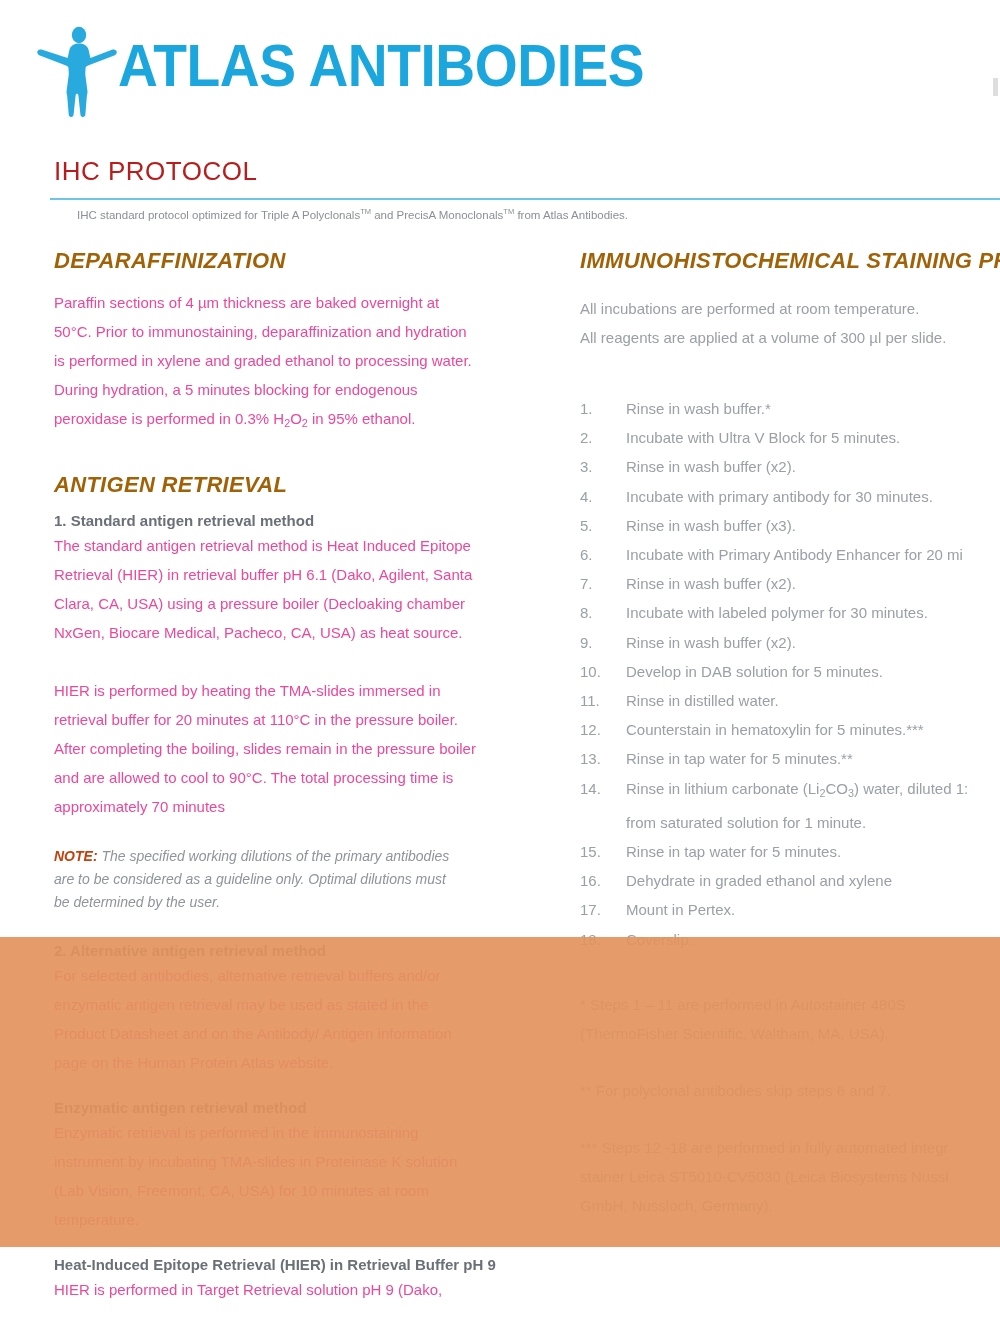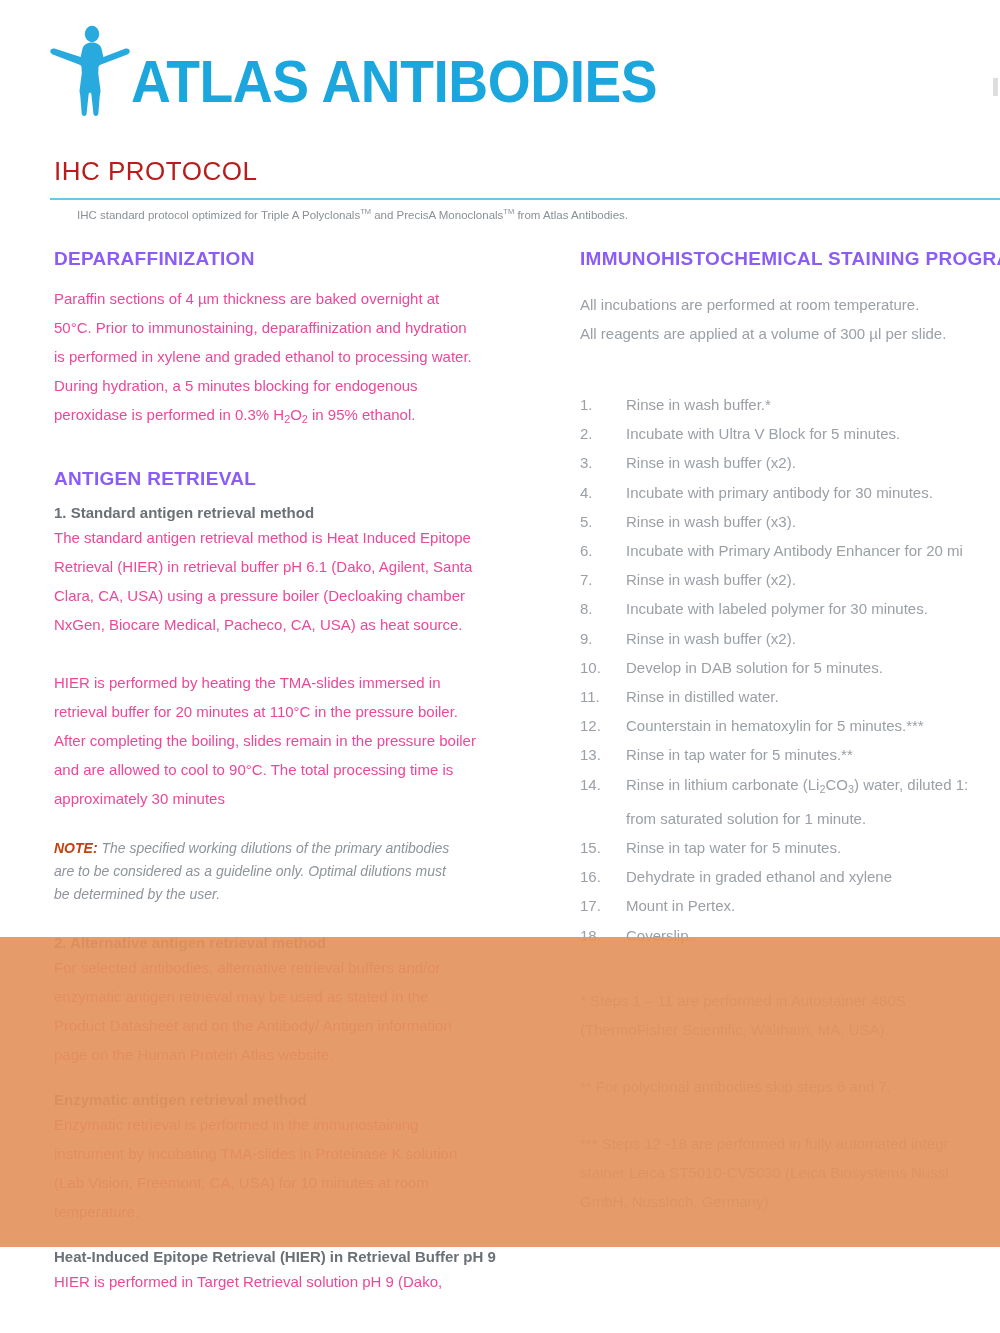--- a/index.html
+++ b/index.html
@@ -25,24 +25,24 @@
 
   
   .header {
     position: absolute;
     left: 0; top: 0;
     width: 1000px;
     height: 148px;
   }
   .logo-wrap {
     position: absolute;
-    left: 49px;
+    left: 36px;
     top: 26px;
     display: flex;
-    align-items: flex-end;
+    align-items: center;
     height: 90px;
   }
   .logo-mark {
     width: 86px;
     height: 92px;
     flex: none;
     margin-right: -4px;
   }
   .logo-text {
     font-family: "Liberation Sans Narrow", "Liberation Sans", sans-serif;
@@ -101,25 +101,26 @@
   
   .col {
     position: absolute;
     top: 248px;
   }
   .col-left  { left: 54px;  width: 482px; }
   .col-right { left: 580px; width: 470px; }
 
   h2.sec {
     margin: 0 0 14px 0;
-    font-size: 19px;
+    font-size: 22px;
     font-weight: 700;
     letter-spacing: 0.3px;
-    color: #8b5cf6;
-    white-space: nowrap;
+    color: #a16207;
+    white-space: nowrap;
+    font-style: italic;
   }
   h2.sec.spaced { margin-top: 34px; }
 
   h3.sub {
     margin: 0 0 2px 0;
     font-size: 15px;
     font-weight: 700;
     color: #6a7077;
   }
 
@@ -242,21 +243,21 @@
       <span>Retrieval (HIER) in retrieval buffer pH 6.1 (Dako, Agilent, Santa</span><br>
       <span>Clara, CA, USA) using a pressure boiler (Decloaking chamber</span><br>
       <span>NxGen, Biocare Medical, Pacheco, CA, USA) as heat source.</span>
     </p>
 
     <p class="body gap">
       <span>HIER is performed by heating the TMA-slides immersed in</span><br>
       <span>retrieval buffer for 20 minutes at 110°C in the pressure boiler.</span><br>
       <span>After completing the boiling, slides remain in the pressure boiler</span><br>
       <span>and are allowed to cool to 90°C. The total processing time is</span><br>
-      <span>approximately 30 minutes</span>
+      <span>approximately 70 minutes</span>
     </p>
 
     <p class="note">
       <b>NOTE:</b><span> The specified working dilutions of the primary antibodies</span><br>
       <span>are to be considered as a guideline only. Optimal dilutions must</span><br>
       <span>be determined by the user.</span>
     </p>
 
     <h3 class="sub" style="margin-top:28px">2. Alternative antigen retrieval method</h3>
     <p class="body tight">

